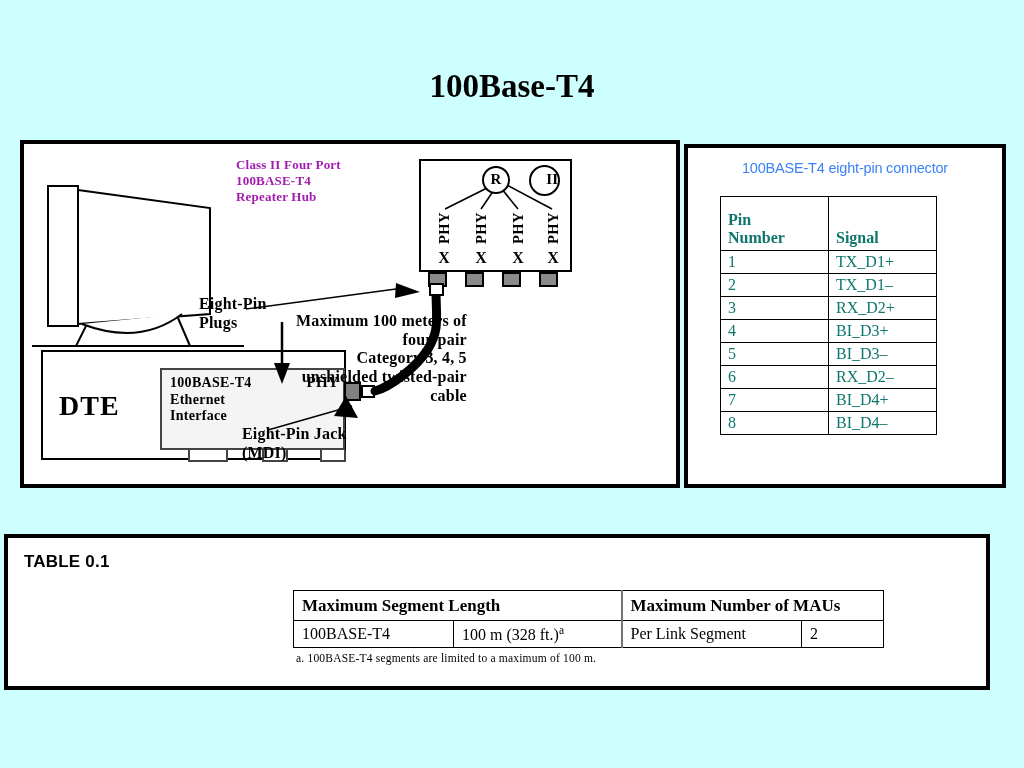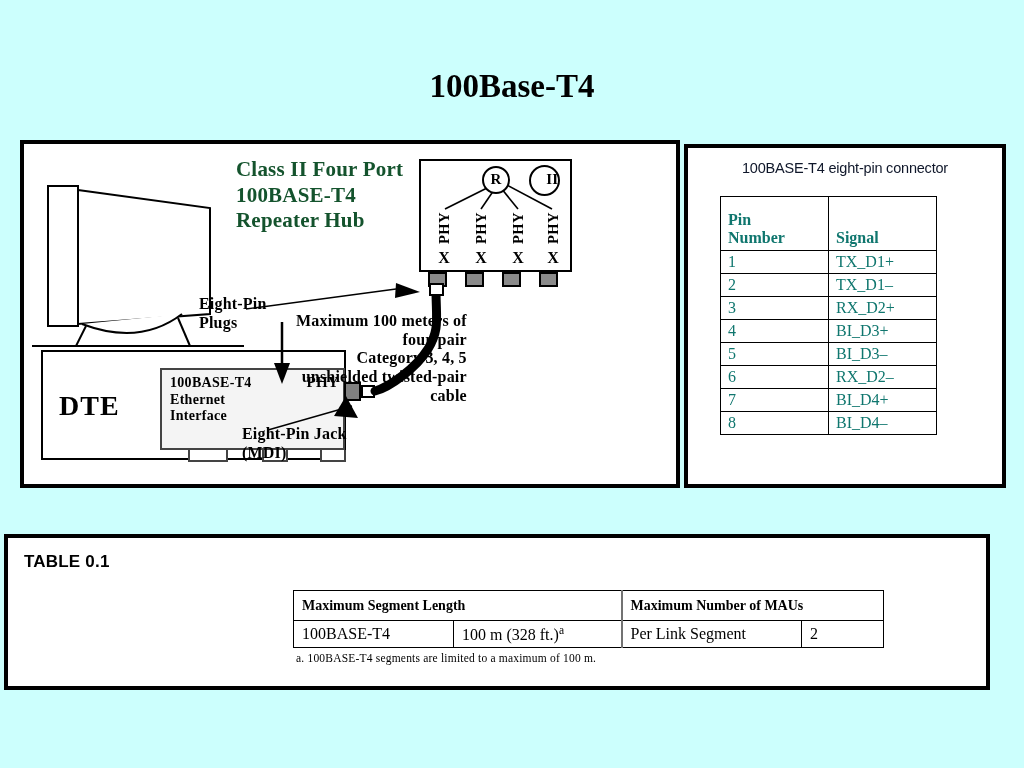--- a/index.html
+++ b/index.html
@@ -150,24 +150,24 @@
     border: 2px solid #000;
     box-sizing: border-box;
   }
 
   
   #hub-caption {
     position: absolute;
     left: 212px;
     top: 13px;
     font-family: "Liberation Serif", serif;
-    font-size: 21px;
+    font-size: 13px;
     font-weight: bold;
     line-height: 1.22;
-    color: #14532d;
+    color: #a21caf;
     white-space: pre-line;
     letter-spacing: .2px;
   }
   #hub-box {
     position: absolute;
     left: 395px;
     top: 15px;
     width: 153px;
     height: 113px;
     border: 2px solid #000;
@@ -271,21 +271,21 @@
 
   
   #connector-title {
     position: absolute;
     left: 0;
     top: 12px;
     width: 100%;
     text-align: center;
     font-family: "Liberation Sans", sans-serif;
     font-size: 14.5px;
-    color: #0f172a;
+    color: #3b82f6;
     letter-spacing: -0.2px;
   }
   #pin-table {
     position: absolute;
     left: 32px;
     top: 48px;
     border-collapse: collapse;
     font-family: "Liberation Serif", serif;
     color: #0f766e;
   }
@@ -341,21 +341,21 @@
     padding: 2px 8px;
     font-size: 16px;
     text-align: left;
     vertical-align: middle;
     height: 27px;
     box-sizing: border-box;
     white-space: nowrap;
   }
   #seg-table th {
     font-weight: bold;
-    font-size: 14px;
+    font-size: 17px;
     height: 30px;
   }
   #seg-table .thick-left { border-left: 2px solid #737373; }
   #seg-table .c1 { width: 160px; }
   #seg-table .c2 { width: 168px; }
   #seg-table .c3 { width: 180px; }
   #seg-table .c4 { width: 82px; }
   #seg-footnote {
     position: absolute;
     left: 288px;

